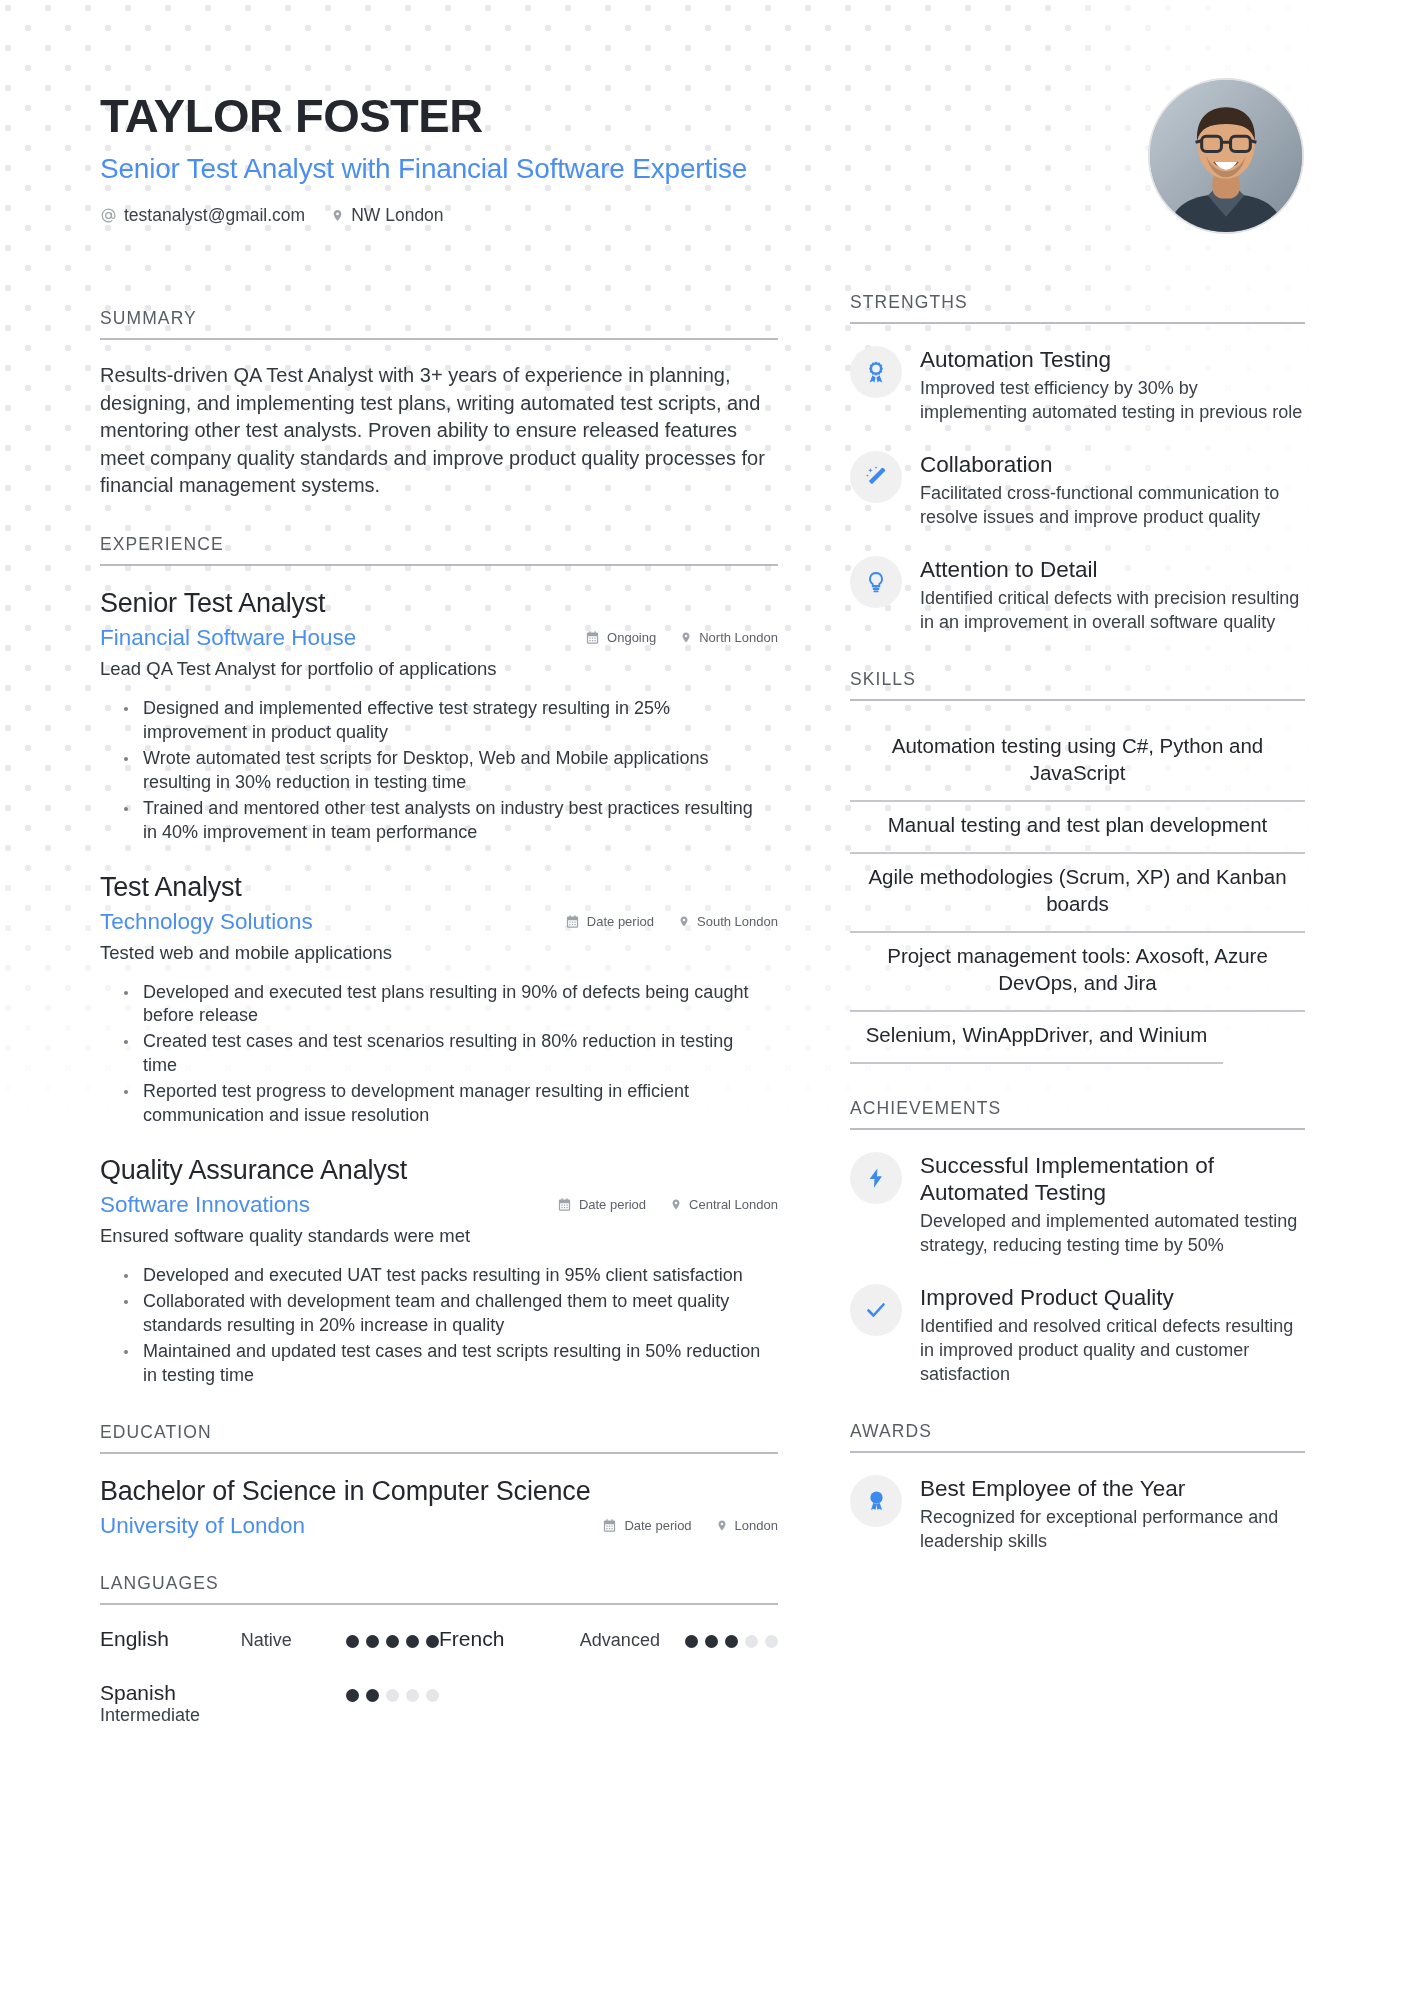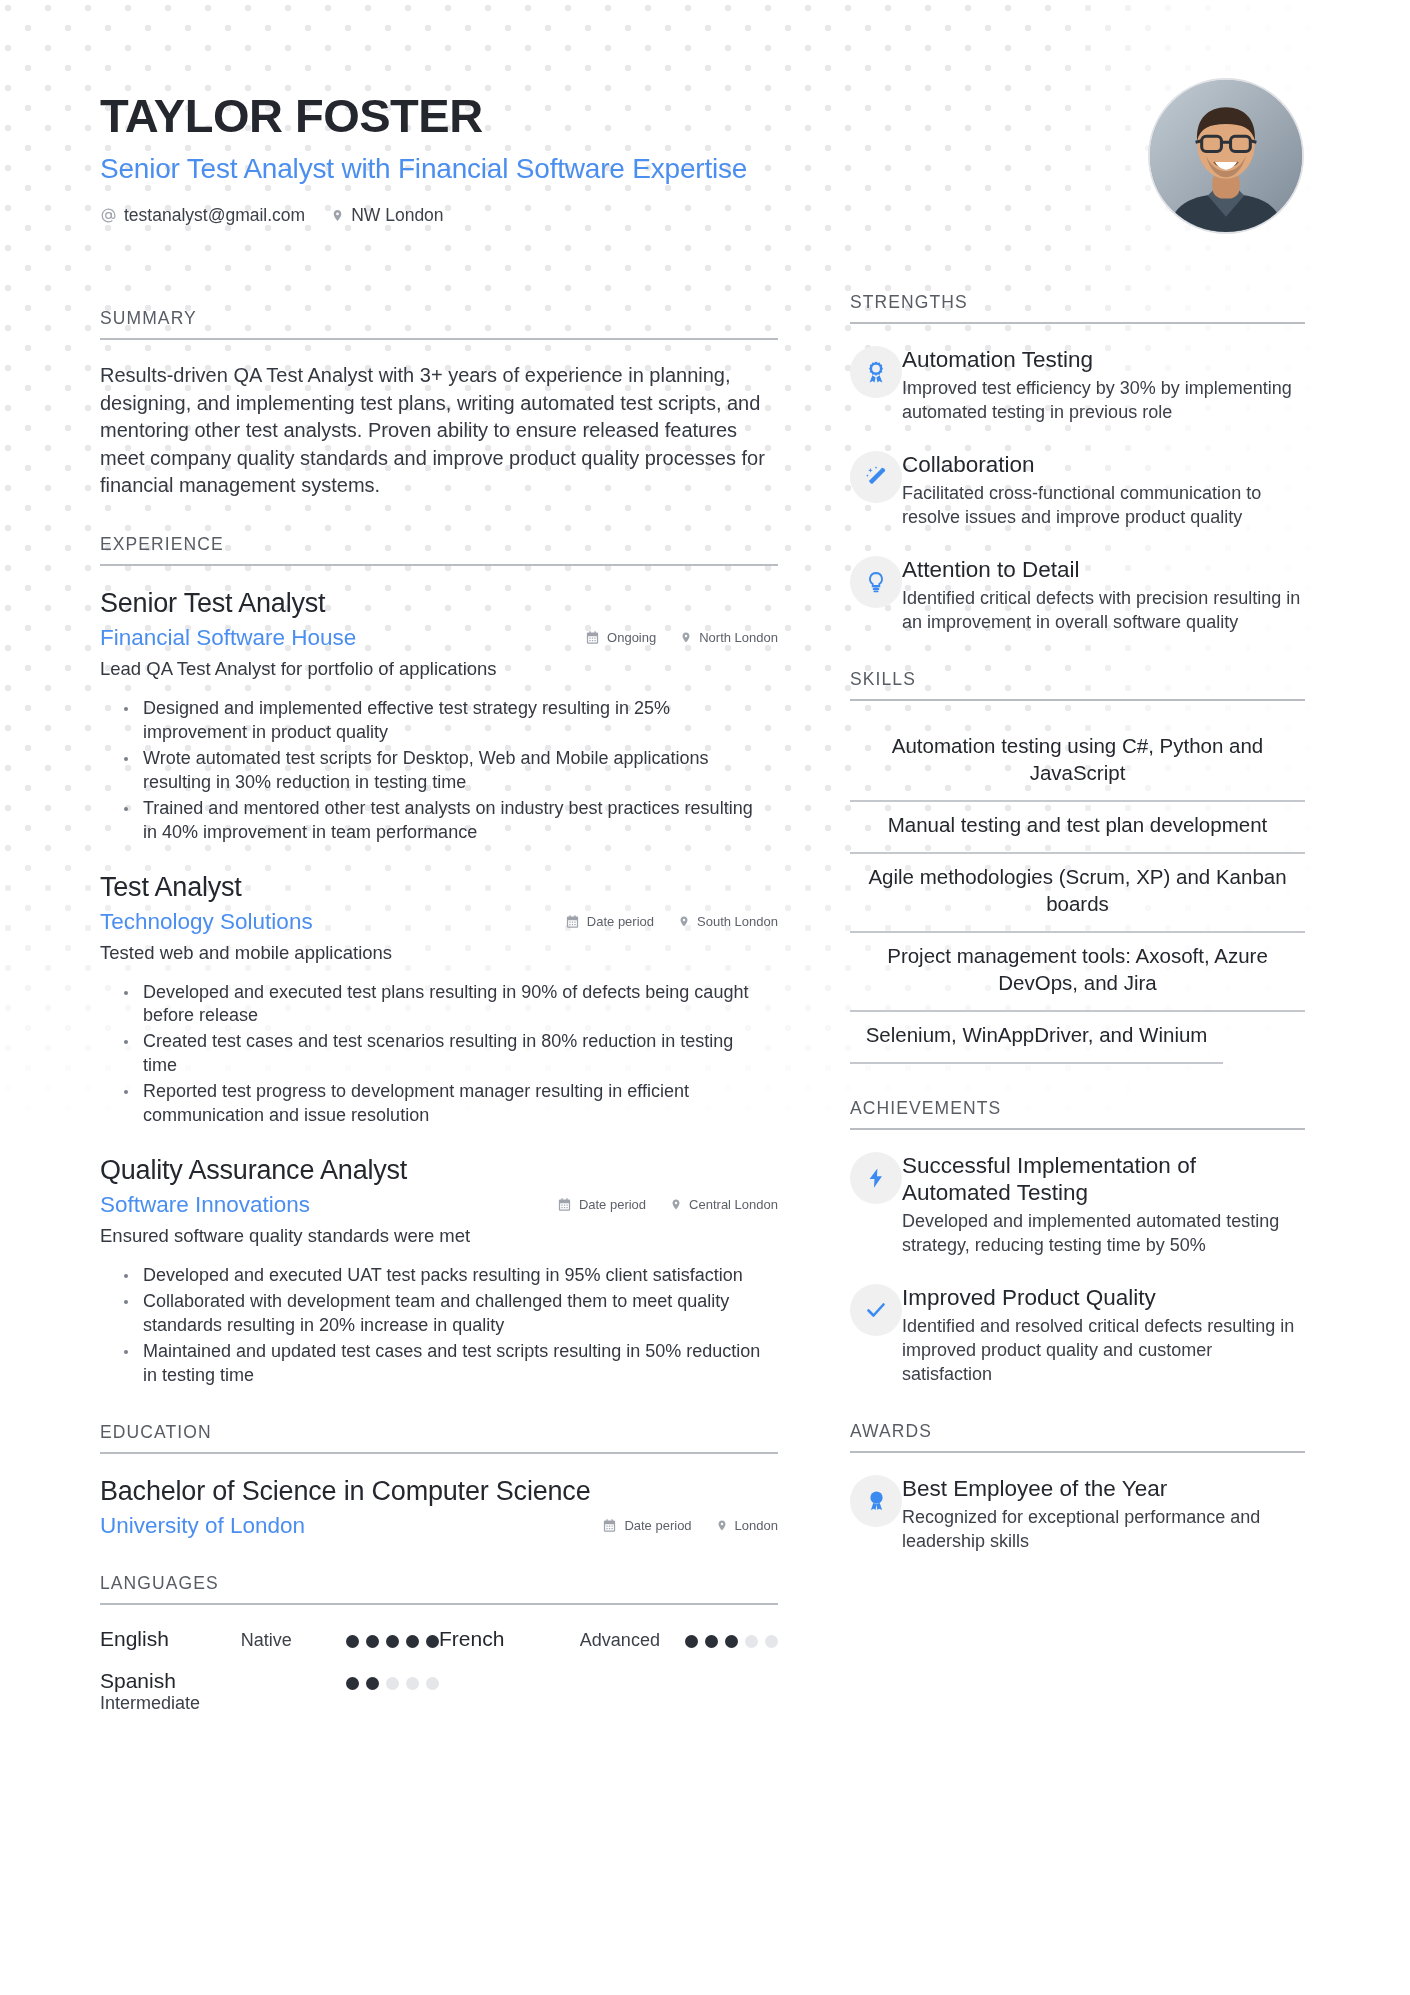--- a/index.html
+++ b/index.html
@@ -165,37 +165,37 @@
     font-size: 27px;
     color: #24272e;
     letter-spacing: -0.2px;
     margin-bottom: 6px;
   }
 
   
   .lang-grid {
     display: flex;
     flex-wrap: wrap;
-    row-gap: 18px;
+    row-gap: 30px;
   }
   .lang-item {
     width: 50%;
     display: flex;
     align-items: flex-start;
   }
   .lang-names { width: 150px; }
   .lang-name { font-size: 21px; color: #24272e; line-height: 1.15; }
   .lang-level-sub { font-size: 18px; color: #3c4049; line-height: 1.2; }
   .lang-level { font-size: 18px; color: #3c4049; width: 112px; padding-top: 3px;}
   .dots { display: flex; align-items: center; gap: 7px; padding-top: 8px; }
   .dot { width: 13px; height: 13px; border-radius: 50%; background: #e4e6e9; }
   .dot.on { background: #2b2f37; }
 
   
-  .strength { display: flex; margin-bottom: 26px; }
+  .strength { display: flex; gap: 18px; margin-bottom: 26px; }
   .sicon {
     flex: 0 0 auto;
     width: 52px; height: 52px;
     border-radius: 50%;
     background: #f0f0f1;
     display: flex; align-items: center; justify-content: center;
     color: #3b8aef;
   }
   .sbody { flex: 1 1 auto; }
   .sname {

